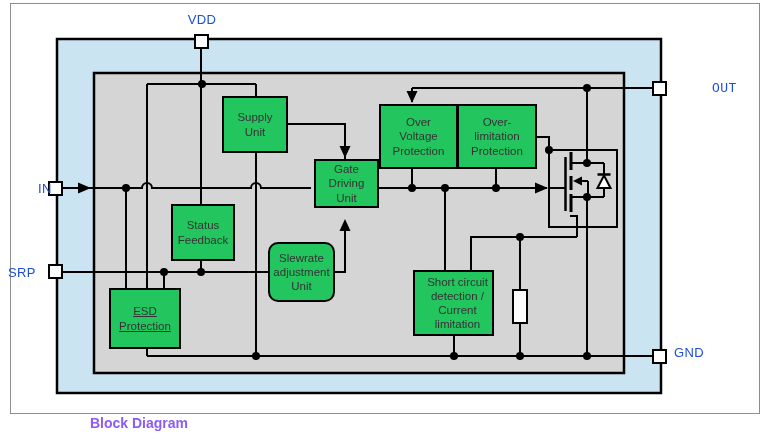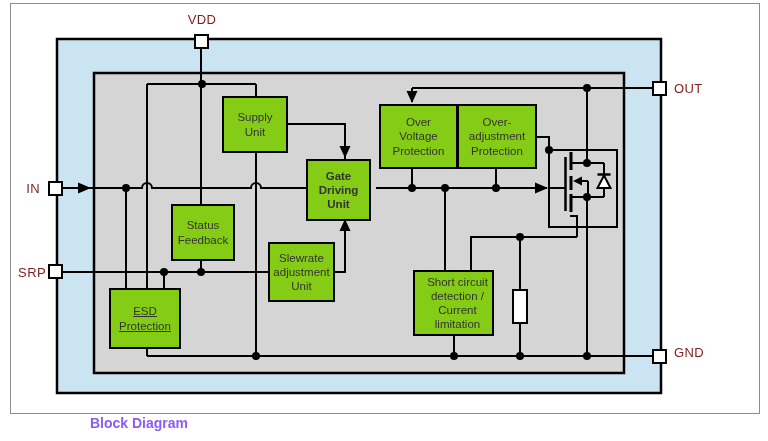--- a/index.html
+++ b/index.html
@@ -6,30 +6,30 @@
   #canvas{
     position:relative;width:768px;height:441px;background:#ffffff;overflow:hidden;
     font-family:"Liberation Sans", sans-serif;
   }
   #frame{
     position:absolute;left:10px;top:3px;width:748px;height:409px;
     border:1px solid #8d8d8d;background:#ffffff;
   }
   #wires{position:absolute;left:0;top:0;width:768px;height:441px;}
   .block{
-    position:absolute;background:#84cc16;border:2px solid #000000;box-sizing:border-box;
+    position:absolute;background:#22c55e;border:2px solid #000000;box-sizing:border-box;
     display:flex;align-items:center;justify-content:center;text-align:center;
     font-size:11.5px;line-height:1.22;color:#333333;white-space:pre-line;
   }
   .pin{
     position:absolute;width:15px;height:15px;background:#ffffff;
     border:2px solid #000000;box-sizing:border-box;
   }
   .pinlabel{
-    position:absolute;font-size:13px;color:#7f1d1d;letter-spacing:0.4px;
+    position:absolute;font-size:13px;color:#1d4ed8;letter-spacing:0.4px;
   }
   #caption{
     position:absolute;left:90px;top:415px;font-size:14px;font-weight:bold;color:#8b5cf6;
   }
   #watermark{
     position:absolute;left:600px;top:397px;width:152px;text-align:right;
     font-size:11px;color:#2b2b2b;
   }
 </style>
 </head>
@@ -137,43 +137,43 @@
 
     <rect x="513" y="290" width="14" height="33" fill="#ffffff" stroke="#000000" stroke-width="2"></rect>
   </svg>
 
   <div class="block" style="left:222px;top:96px;width:66px;height:57px;">Supply
 Unit</div>
   <div class="block" style="left:171px;top:204px;width:64px;height:57px;">Status
 Feedback</div>
   <div class="block" style="left:109px;top:288px;width:72px;height:61px;text-decoration:underline;">ESD
 Protection</div>
-  <div class="block" style="left:306px;top:159px;width:65px;height:62px;font-weight:bold;">Gate
+  <div class="block" style="left:314px;top:159px;width:65px;height:49px;">Gate
 Driving
 Unit</div>
-  <div class="block" style="left:268px;top:242px;width:67px;height:60px;">Slewrate
+  <div class="block" style="left:268px;top:242px;width:67px;height:60px;border-radius:10px;">Slewrate
 adjustment
 Unit</div>
   <div class="block" style="left:379px;top:104px;width:79px;height:65px;">Over
 Voltage
 Protection</div>
   <div class="block" style="left:457px;top:104px;width:80px;height:65px;">Over-
-adjustment
+limitation
 Protection</div>
   <div class="block" style="left:413px;top:270px;width:81px;height:66px;padding-left:8px;">Short circuit
 detection /
 Current
 limitation</div>
 
   <div class="pin" style="left:194px;top:34px;"></div>
   <div class="pin" style="left:48px;top:181px;"></div>
   <div class="pin" style="left:48px;top:264px;"></div>
   <div class="pin" style="left:652px;top:81px;"></div>
   <div class="pin" style="left:652px;top:349px;"></div>
 
   <div class="pinlabel" style="left:180px;top:12px;width:44px;text-align:center;">VDD</div>
-  <div class="pinlabel" style="left:10px;top:181px;width:30px;text-align:right;">IN</div>
-  <div class="pinlabel" style="left:8px;top:265px;width:38px;text-align:right;">SRP</div>
-  <div class="pinlabel" style="left:674px;top:81px;">OUT</div>
+  <div class="pinlabel" style="left:10px;top:181px;width:30px;text-align:center;padding-left:20px;">IN</div>
+  <div class="pinlabel" style="left:8px;top:265px;width:38px;text-align:left;">SRP</div>
+  <div class="pinlabel" style="left:712px;top:81px;font-family:Liberation Mono, monospace;">OUT</div>
   <div class="pinlabel" style="left:674px;top:345px;">GND</div>
 
   <div id="caption">Block Diagram</div>
 </div>
 
 </body></html>

